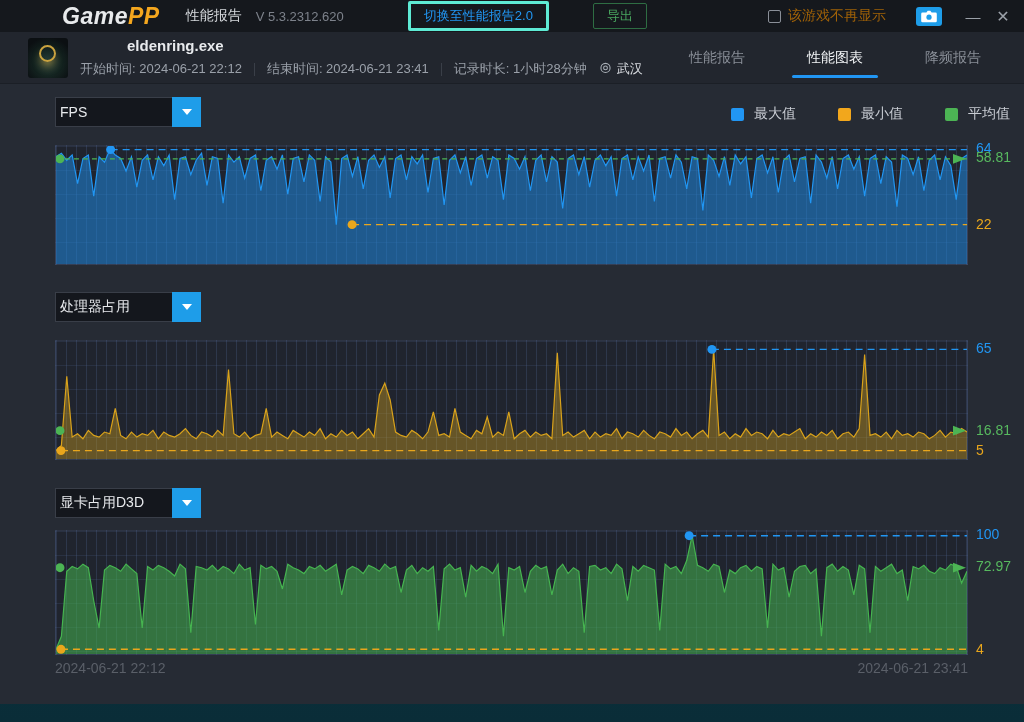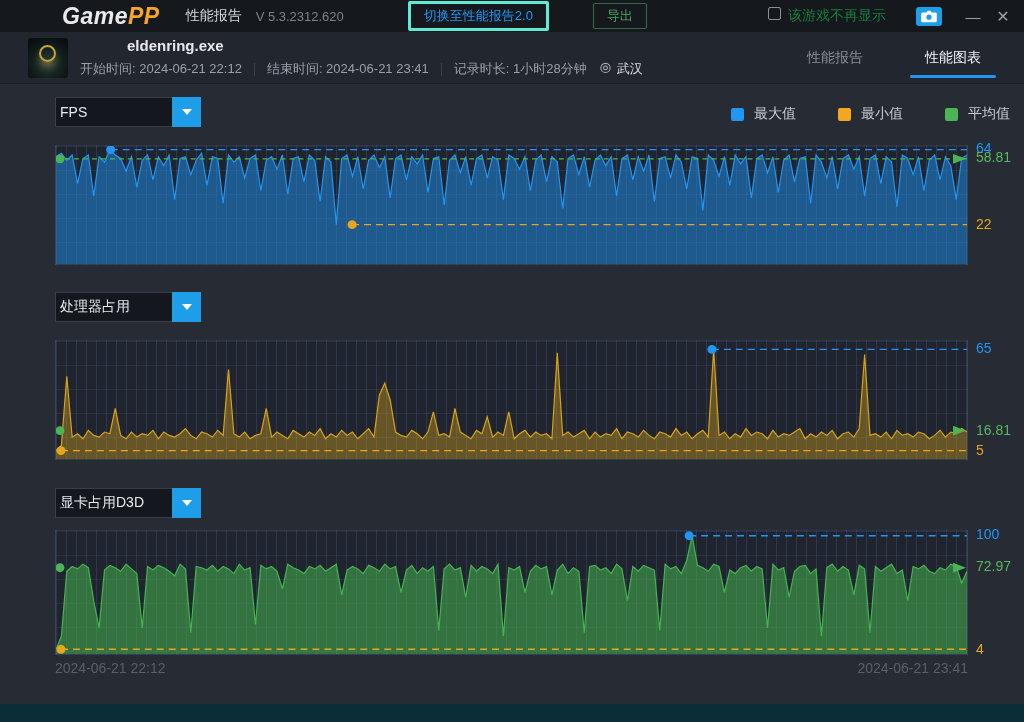--- a/index.html
+++ b/index.html
@@ -12,21 +12,21 @@
   .titlebar { position:relative; height:32px; background:#15181d; display:flex; align-items:center; }
   .logo { font-style:italic; font-weight:800; font-size:23px; letter-spacing:.5px; margin-left:62px; color:#e8eaec; }
   .logo .pp { color:#f5a71e; }
   .app-title { color:#d6d9dd; font-size:14px; margin-left:26px; }
   .version { color:#7d828b; font-size:13px; margin-left:14px; }
   .btn-outline { background:transparent; font-size:13px; padding:3px 13px; margin-left:36px;
     border-radius:2px; cursor:pointer; }
   .btn-switch { border:3px solid #5eead4; color:#2196f3; margin-left:64px; }
   .btn-export { border:1px solid #2e6d43; color:#49a65f; margin-left:44px; }
   .titlebar-right { position:absolute; right:0; top:0; height:32px; display:flex; align-items:center; }
-  .hide-check { display:flex; gap:7px; color:#15803d; font-size:14px; }
+  .hide-check { display:flex; align-items:center; gap:7px; color:#a16207; font-size:14px; }
   .checkbox { width:13px; height:13px; border:1px solid #8a8f98; background:transparent; border-radius:2px; }
   .camera-btn { width:26px; height:19px; background:#1e9de9; border-radius:3px; margin-left:30px;
     display:flex; align-items:center; justify-content:center; }
   .win-ctl { color:#9aa0a8; font-size:15px; width:30px; text-align:center; cursor:pointer; }
   .win-min { margin-left:16px; }
   .win-close { margin-right:6px; font-size:16px; }
 
   
   .infobar { position:relative; height:52px; background:#22262e; border-bottom:1px solid #1b1f26; }
   .game-icon { position:absolute; left:28px; top:6px; width:40px; height:40px; border-radius:3px;
@@ -119,20 +119,23 @@
       </span>
     </div>
     <div class="tabs">
       <div class="tab">
           <span>性能报告</span>
         </div>
       <div class="tab active">
           <span>性能图表</span>
           <span class="underline"></span>
         </div>
+      <div class="tab">
+          <span>降频报告</span>
+        </div>
     </div>
   </div>
 
   <div class="content">
 
     <div class="selector-row" style="top:13px">
       <div class="select-box">
           <span>FPS</span>
         </div>
       <div class="dd-btn">

